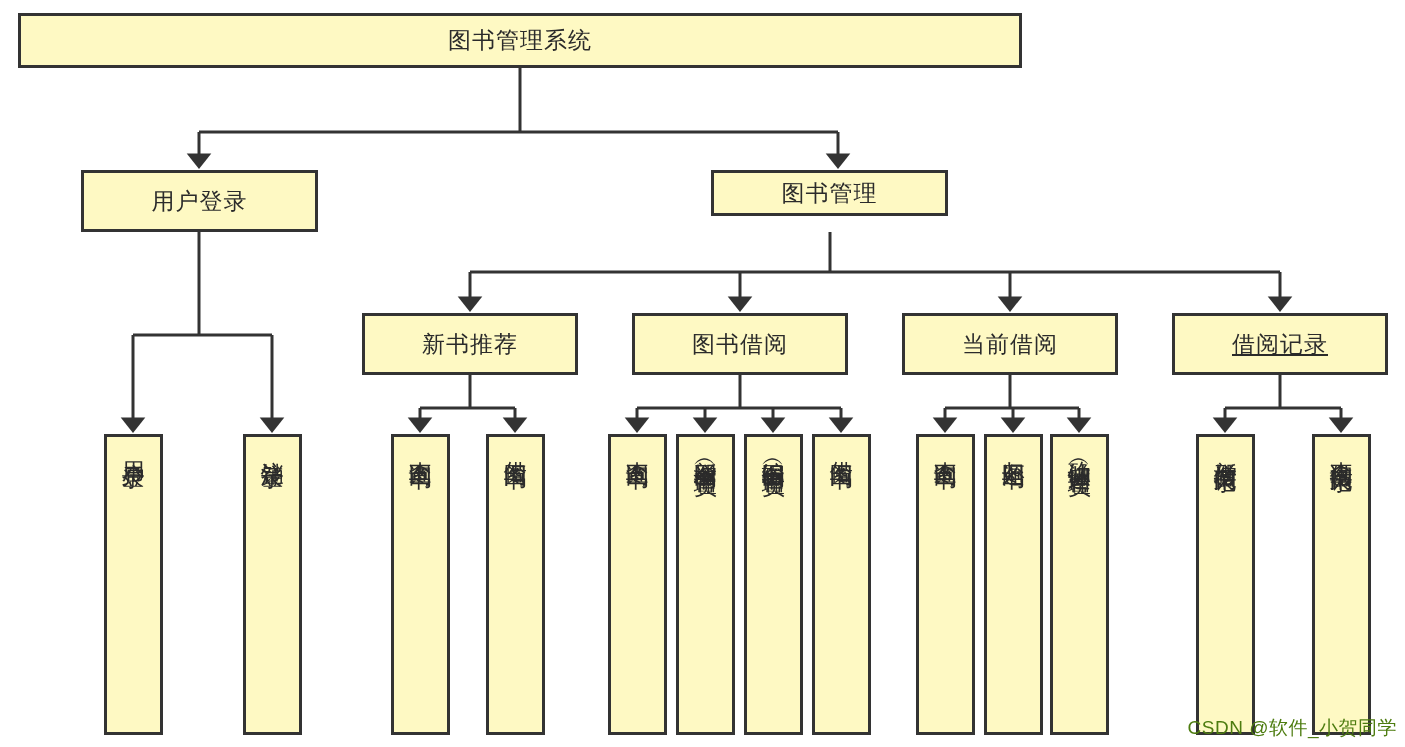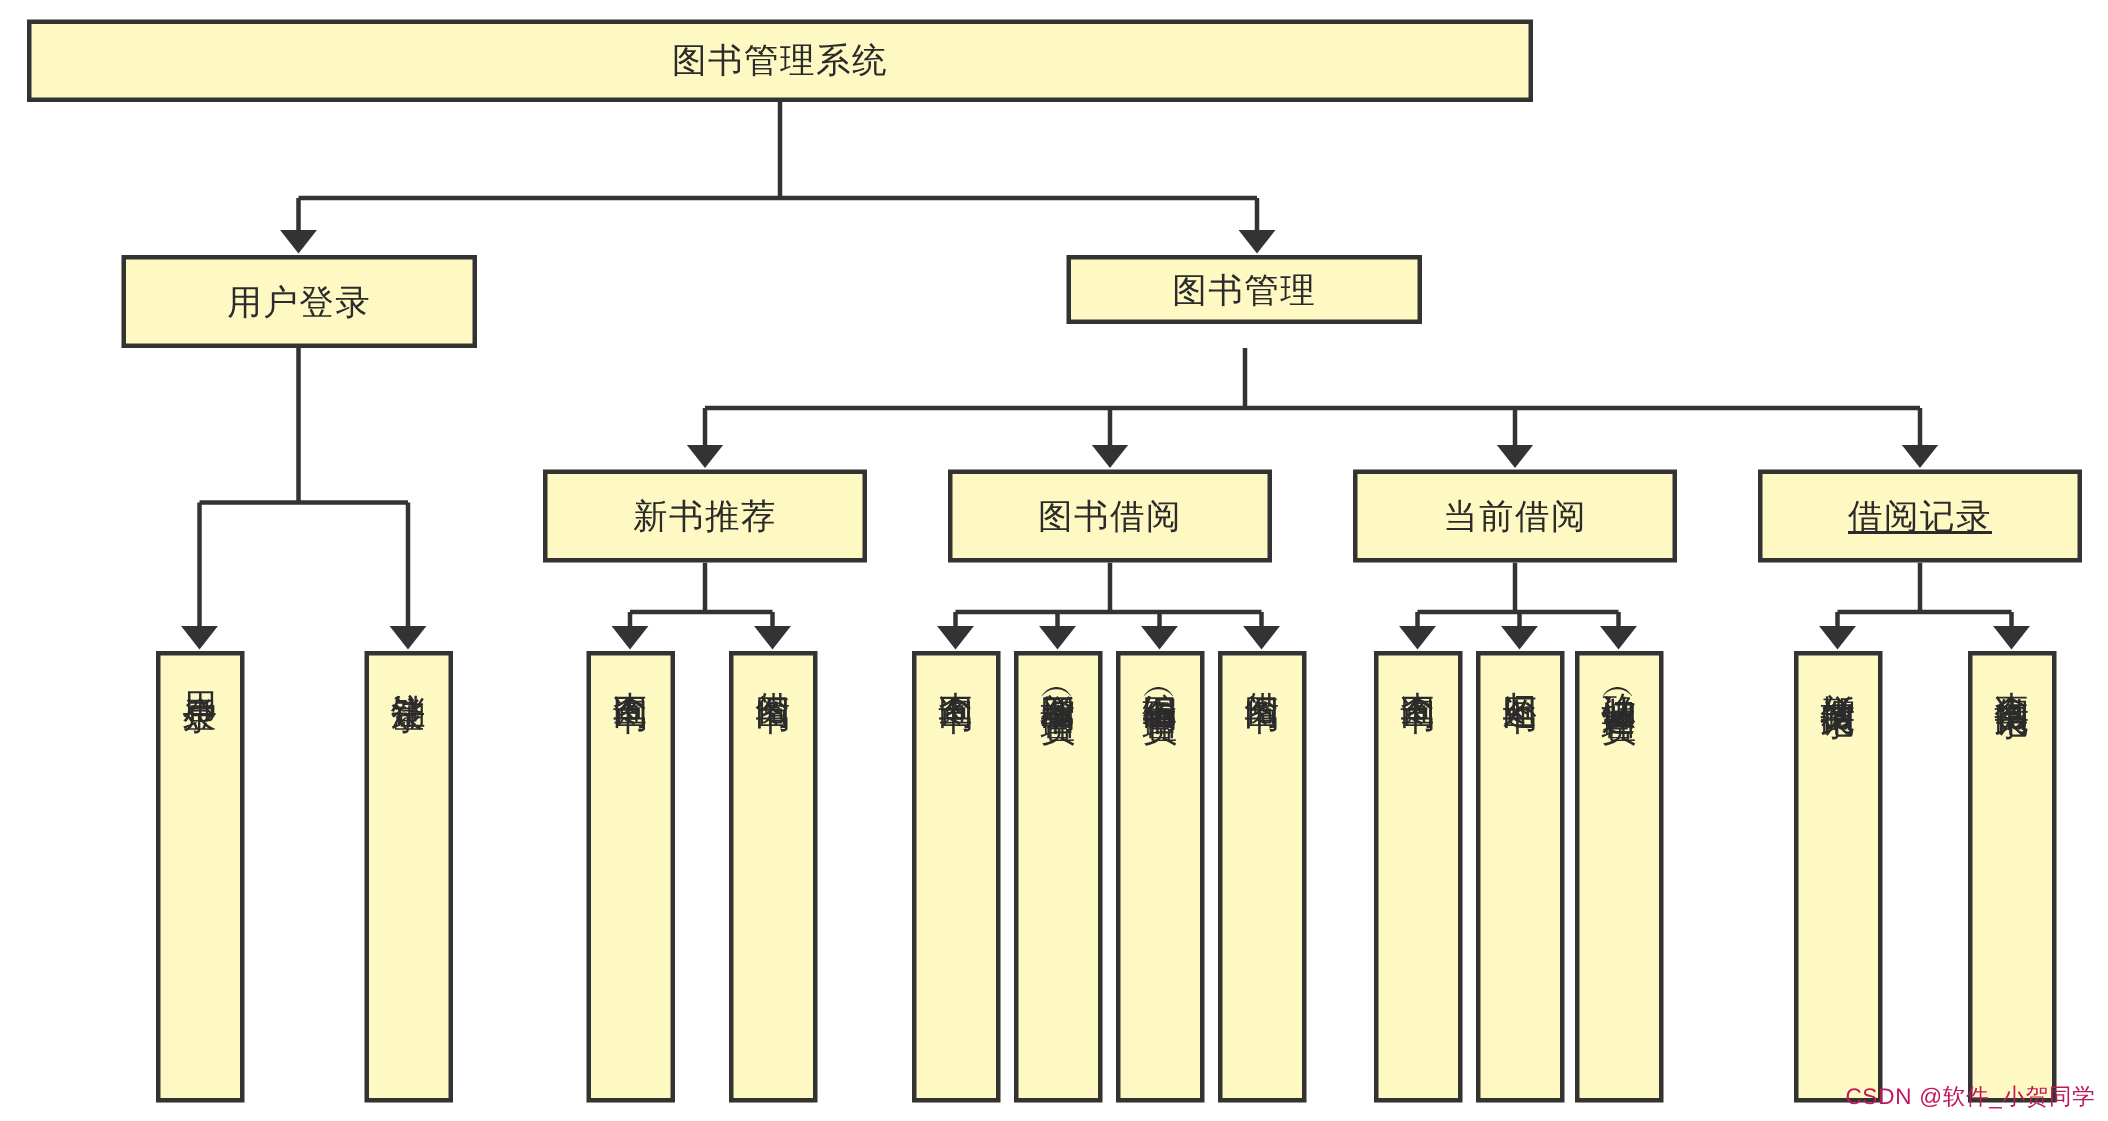--- a/index.html
+++ b/index.html
@@ -54,22 +54,22 @@
     max-height: 100%;
   }
   .node .hlabel {
     display: block;
     white-space: nowrap;
   }
   #watermark {
     position: absolute;
     right: 8px;
     bottom: 6px;
-    font-size: 15px;
-    color: #be185d;
+    font-size: 19px;
+    color: #4d7c0f;
     letter-spacing: 0.5px;
     white-space: nowrap;
   }
 </style>
 </head>
 <body>
 
 <div id="canvas">
 
   <svg id="wires" viewBox="0 0 1405 747">

